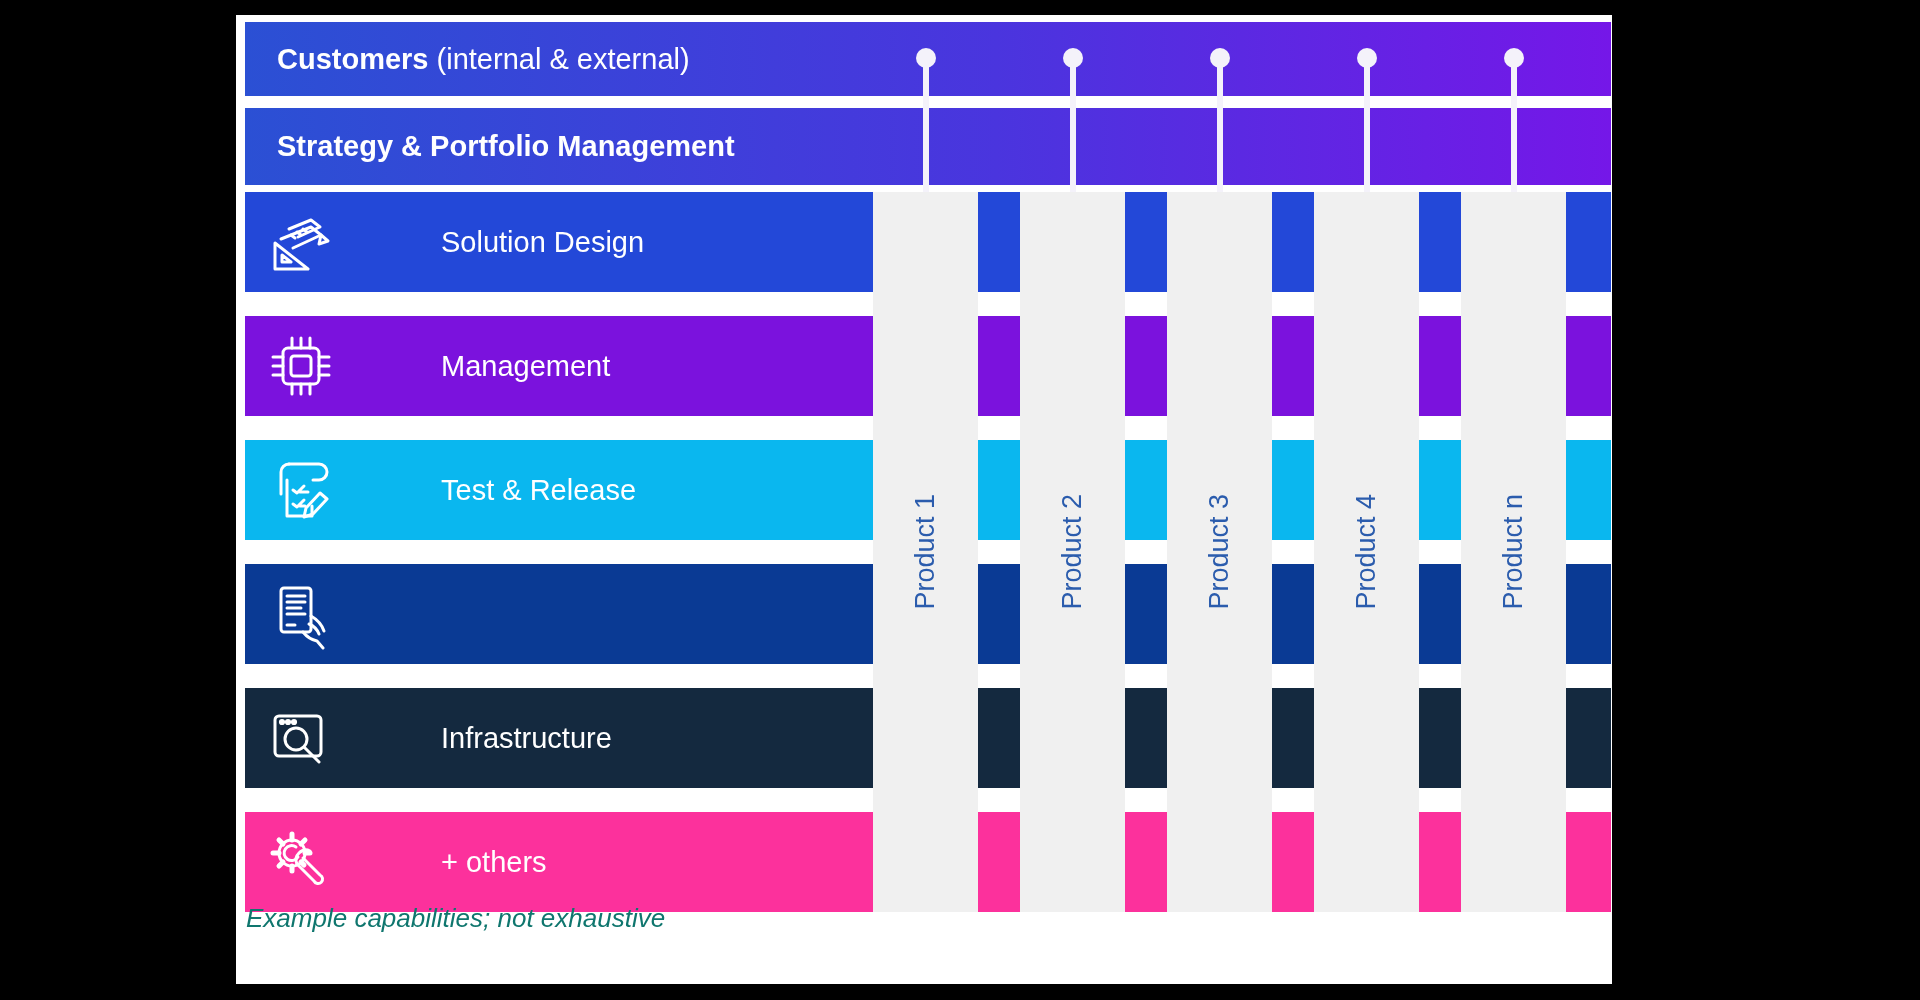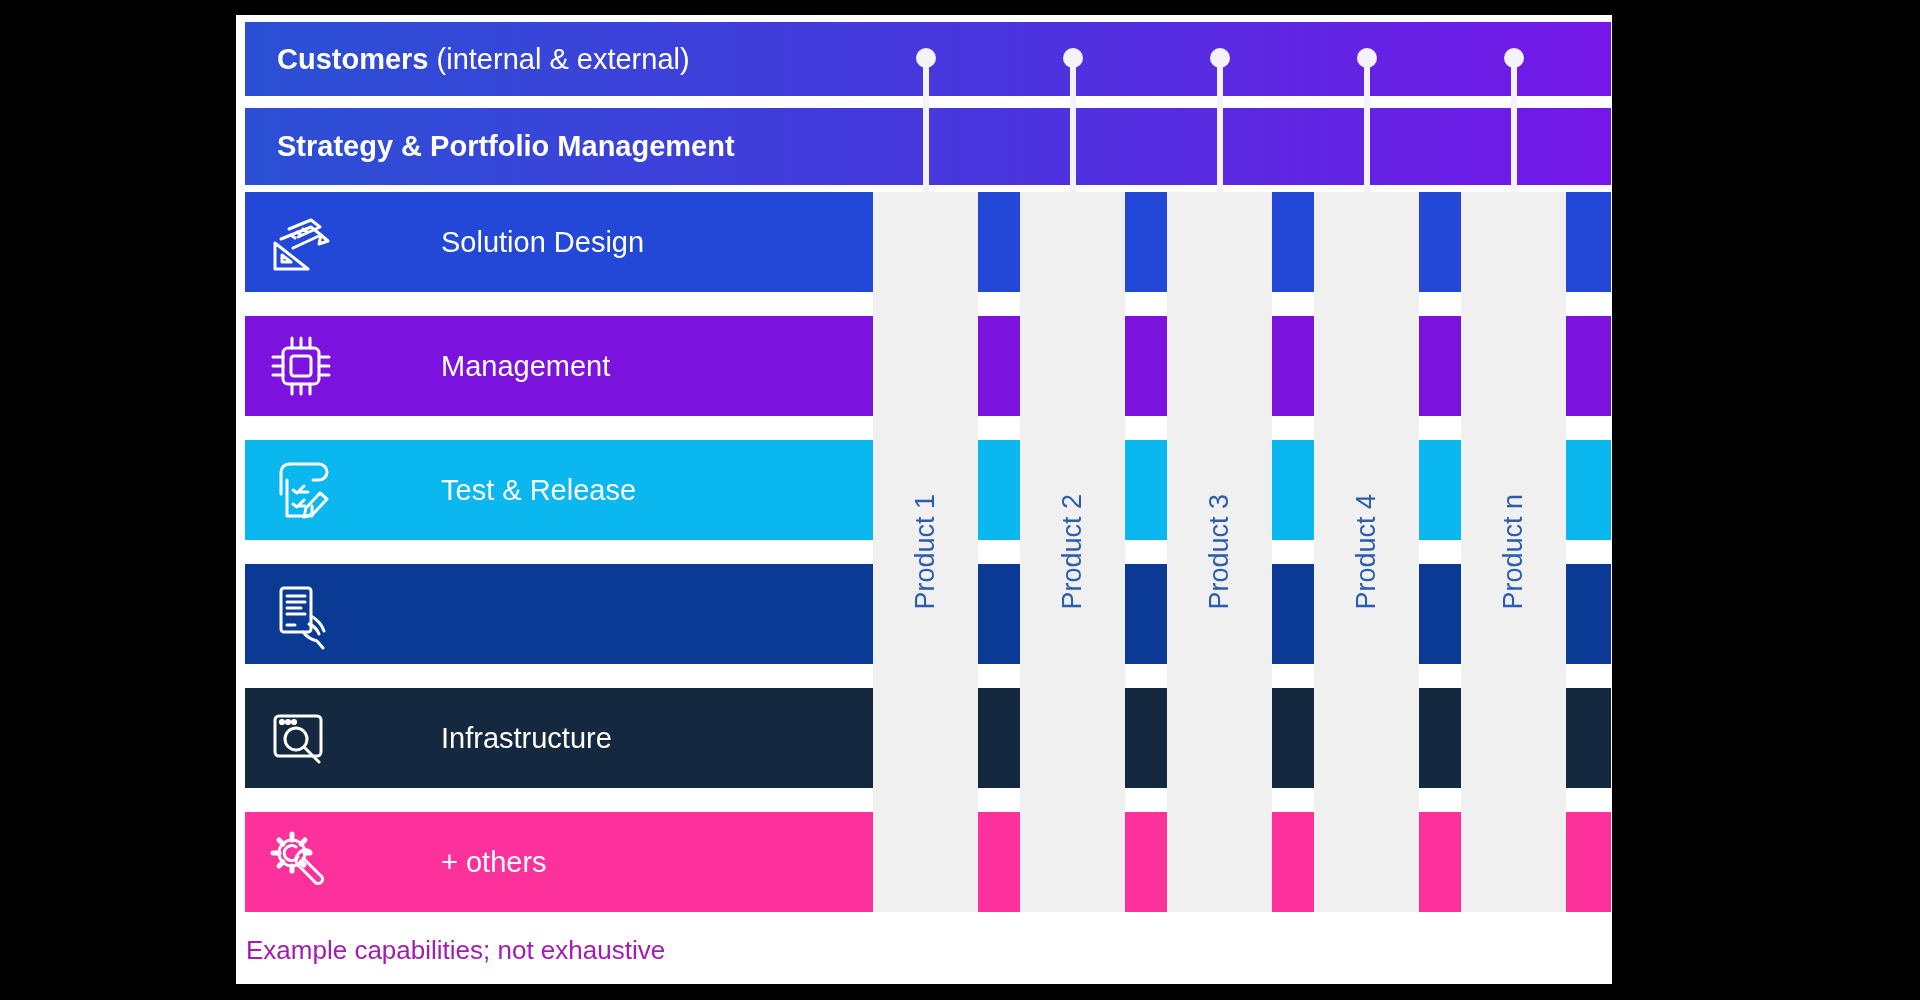--- a/index.html
+++ b/index.html
@@ -38,21 +38,21 @@
   .pcol-label{
     writing-mode:vertical-rl;transform:rotate(180deg);
     font-size:27px;color:#2b5cad;white-space:nowrap;
   }
   
   .stem{position:absolute;top:48px;width:6px;height:129px;background:#f4f2fa;}
   .dot{position:absolute;top:33px;width:20px;height:20px;border-radius:50%;background:#f4f2fa;}
   .c-0{left:687px;} .c-1{left:834px;} .c-2{left:981px;} .c-3{left:1128px;} .c-4{left:1275px;}
   .dot.c-0{left:680px;} .dot.c-1{left:827px;} .dot.c-2{left:974px;} .dot.c-3{left:1121px;} .dot.c-4{left:1268px;}
   
-  .caption{position:absolute;left:10px;top:920px;font-size:26px;color:#a21caf;}
+  .caption{position:absolute;left:10px;top:888px;font-size:26px;color:#0f766e;font-style:italic;}
 </style>
 </head>
 <body>
 
 <div class="panel">
 
   <div class="bar bar-gradient bar-customers">
     <div class="topbar-text"><b>Customers</b><span class="rest"> (internal &amp; external)</span></div>
   </div>
   <div class="bar bar-gradient bar-strategy">

